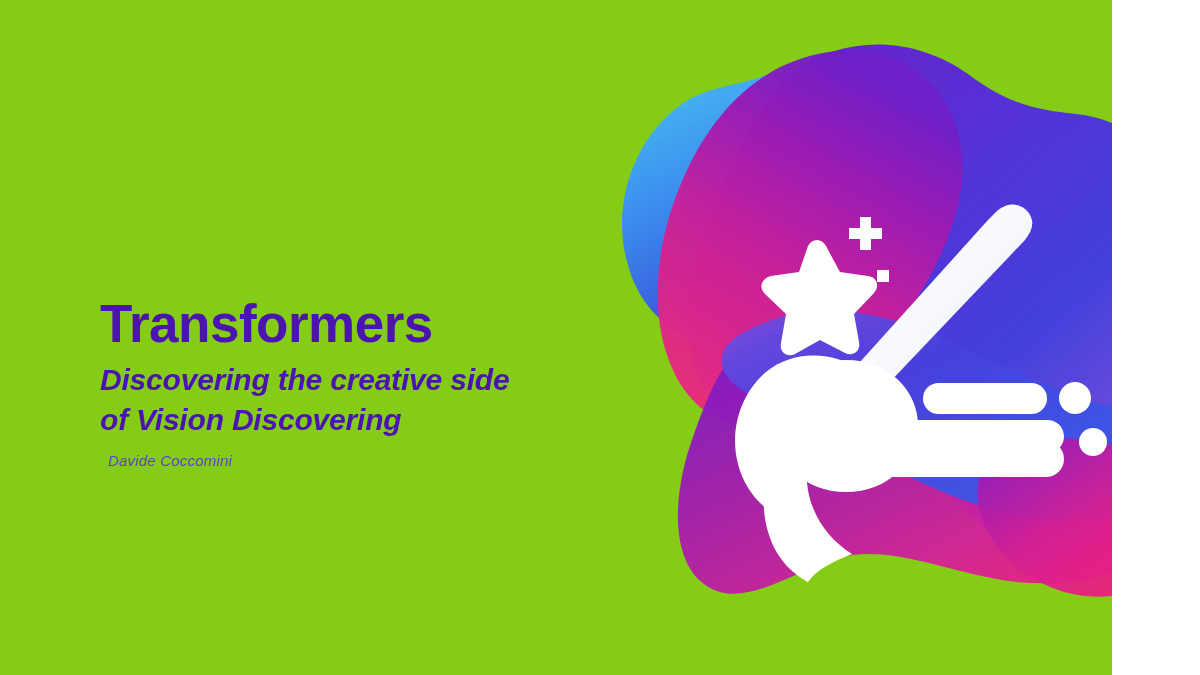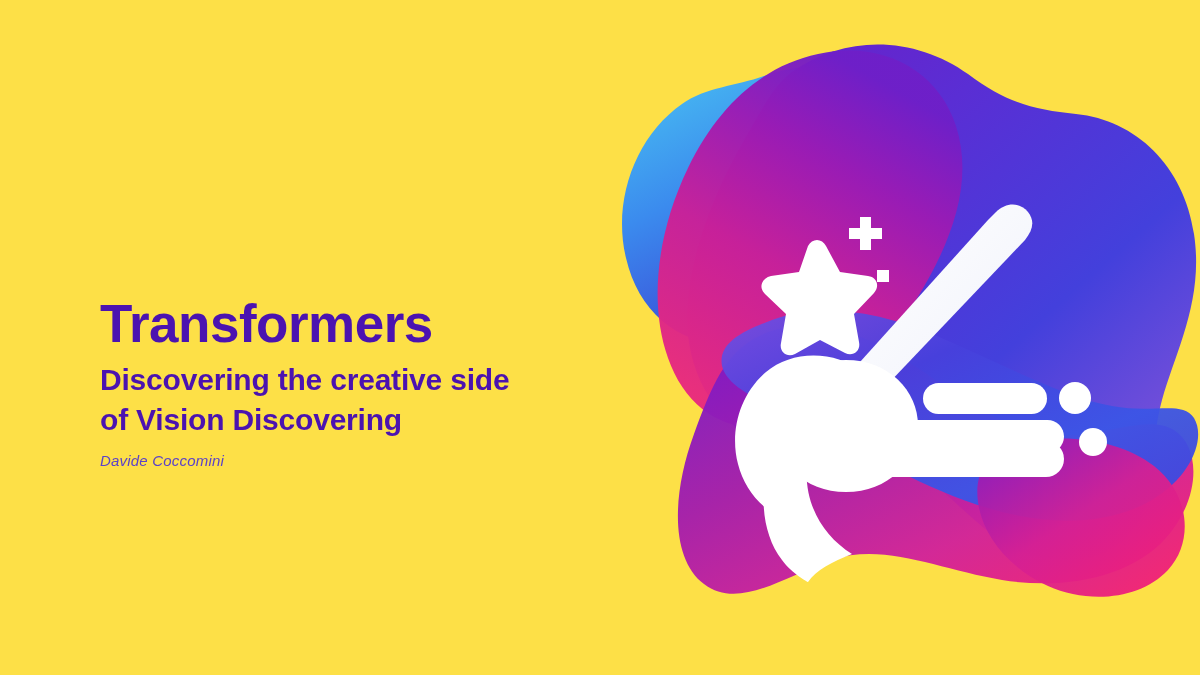--- a/index.html
+++ b/index.html
@@ -8,23 +8,23 @@
     background: #ffffff;
   }
   body {
     width: 1200px;
     height: 675px;
     overflow: hidden;
     font-family: "Liberation Sans", sans-serif;
   }
   #slide {
     position: relative;
-    width: 1200px;
+    width: 1112px;
     height: 675px;
-    background: #fde047;
+    background: #84cc16;
     overflow: hidden;
   }
 
   
   #text-block {
     position: absolute;
     left: 100px;
     top: 296px;
     width: 520px;
   }
@@ -39,29 +39,30 @@
     white-space: nowrap;
   }
   #slide-subtitle {
     font-family: "Liberation Sans", sans-serif;
     font-weight: bold;
     font-size: 30px;
     line-height: 1.33;
     letter-spacing: -0.2px;
     color: #4B13B0;
     margin: 0 0 12px 0;
+    font-style: italic;
   }
   #slide-subtitle .sub-line { display: block; }
   #slide-author {
     font-family: "Liberation Sans", sans-serif;
     font-style: italic;
     font-weight: normal;
     font-size: 15px;
     color: #5B42C8;
-    margin: 0;
+    margin: 8px;
     letter-spacing: 0.2px;
   }
 
   
   #artwork {
     position: absolute;
     left: 596px;
     top: 14px;
     width: 610px;
     height: 640px;

